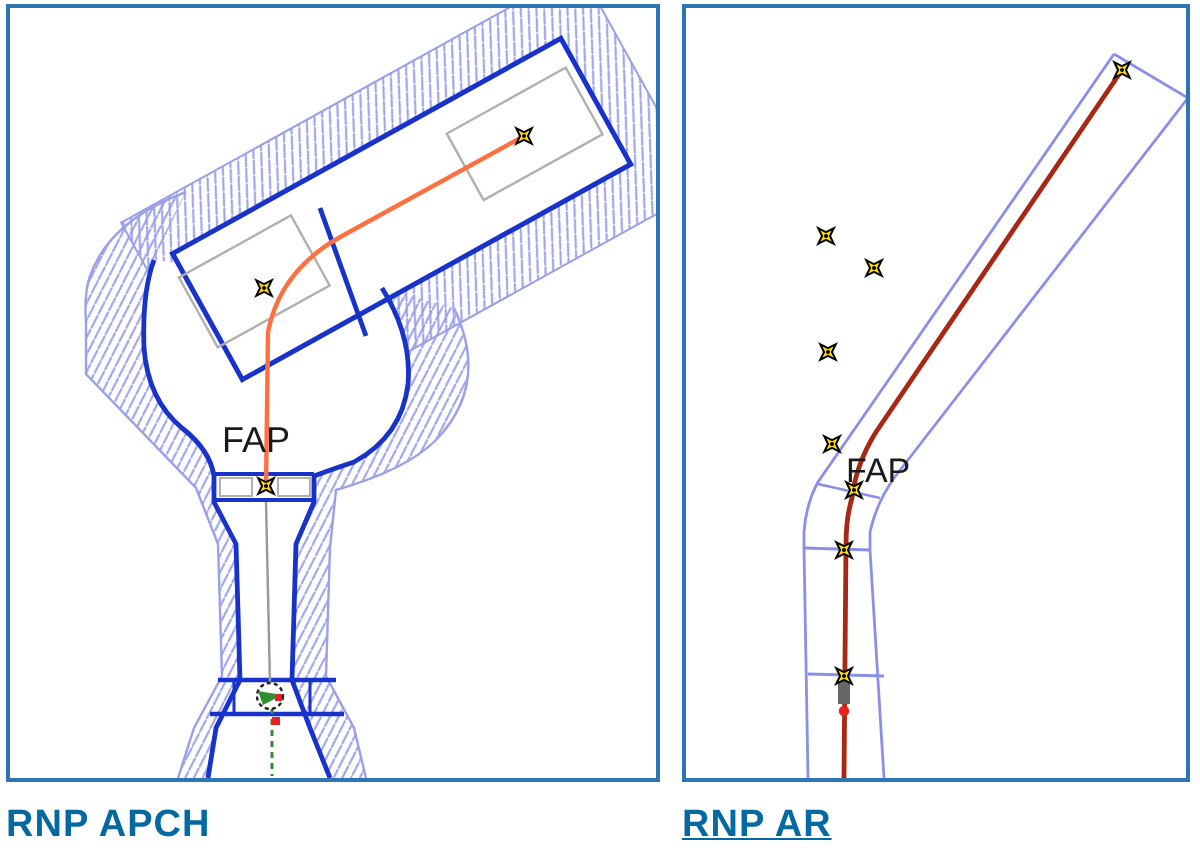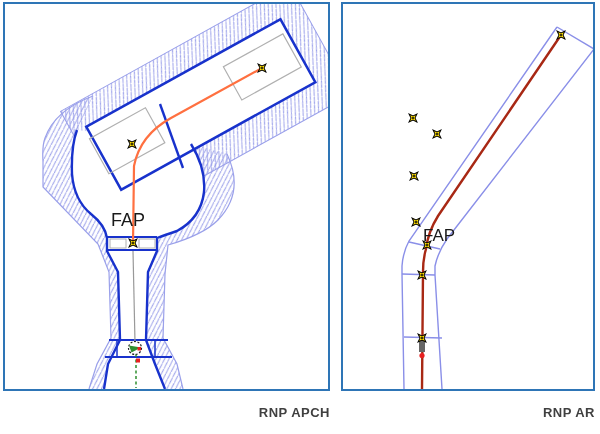--- a/index.html
+++ b/index.html
@@ -1,24 +1,24 @@
 <!DOCTYPE html>
 <html><head>
 <meta charset="utf-8">
 <style>
   html,body{margin:0;padding:0;background:#ffffff;}
   body{width:600px;height:434px;position:relative;font-family:"Liberation Sans",sans-serif;overflow:hidden;}
   .panel{position:absolute;top:2px;background:#ffffff;border:2px solid #2e75b6;box-sizing:border-box;}
   #panel-left{left:3px;width:327px;height:389px;}
   #panel-right{left:341px;width:254px;height:389px;}
   .panel svg{display:block;width:100%;height:100%;}
-  .caption{position:absolute;top:399px;height:28px;line-height:28px;text-align:right;
-           font-weight:bold;font-size:13px;color:#404040;letter-spacing:0.5px;}
+  .caption{position:absolute;top:399px;height:28px;line-height:28px;text-align:left;
+           font-weight:bold;font-size:19px;color:#0369a1;letter-spacing:0.5px;}
   #caption-left{left:3px;width:327px;}
-  #caption-right{left:341px;width:254px;}
+  #caption-right{left:341px;width:254px;text-decoration:underline;}
   text.fap{font-family:"Liberation Sans",sans-serif;fill:#1a1a1a;}
 </style>
 </head>
 <body>
 
 <div class="panel" id="panel-left">
   <svg viewBox="0 0 323 385" preserveAspectRatio="none">
     <defs>
       <pattern id="hatch" width="5.5" height="5.5" patternUnits="userSpaceOnUse" patternTransform="rotate(-18)">
         <path d="M0,5.5 L5.5,0" stroke="#9aa0ea" stroke-width="1" fill="none"></path>

